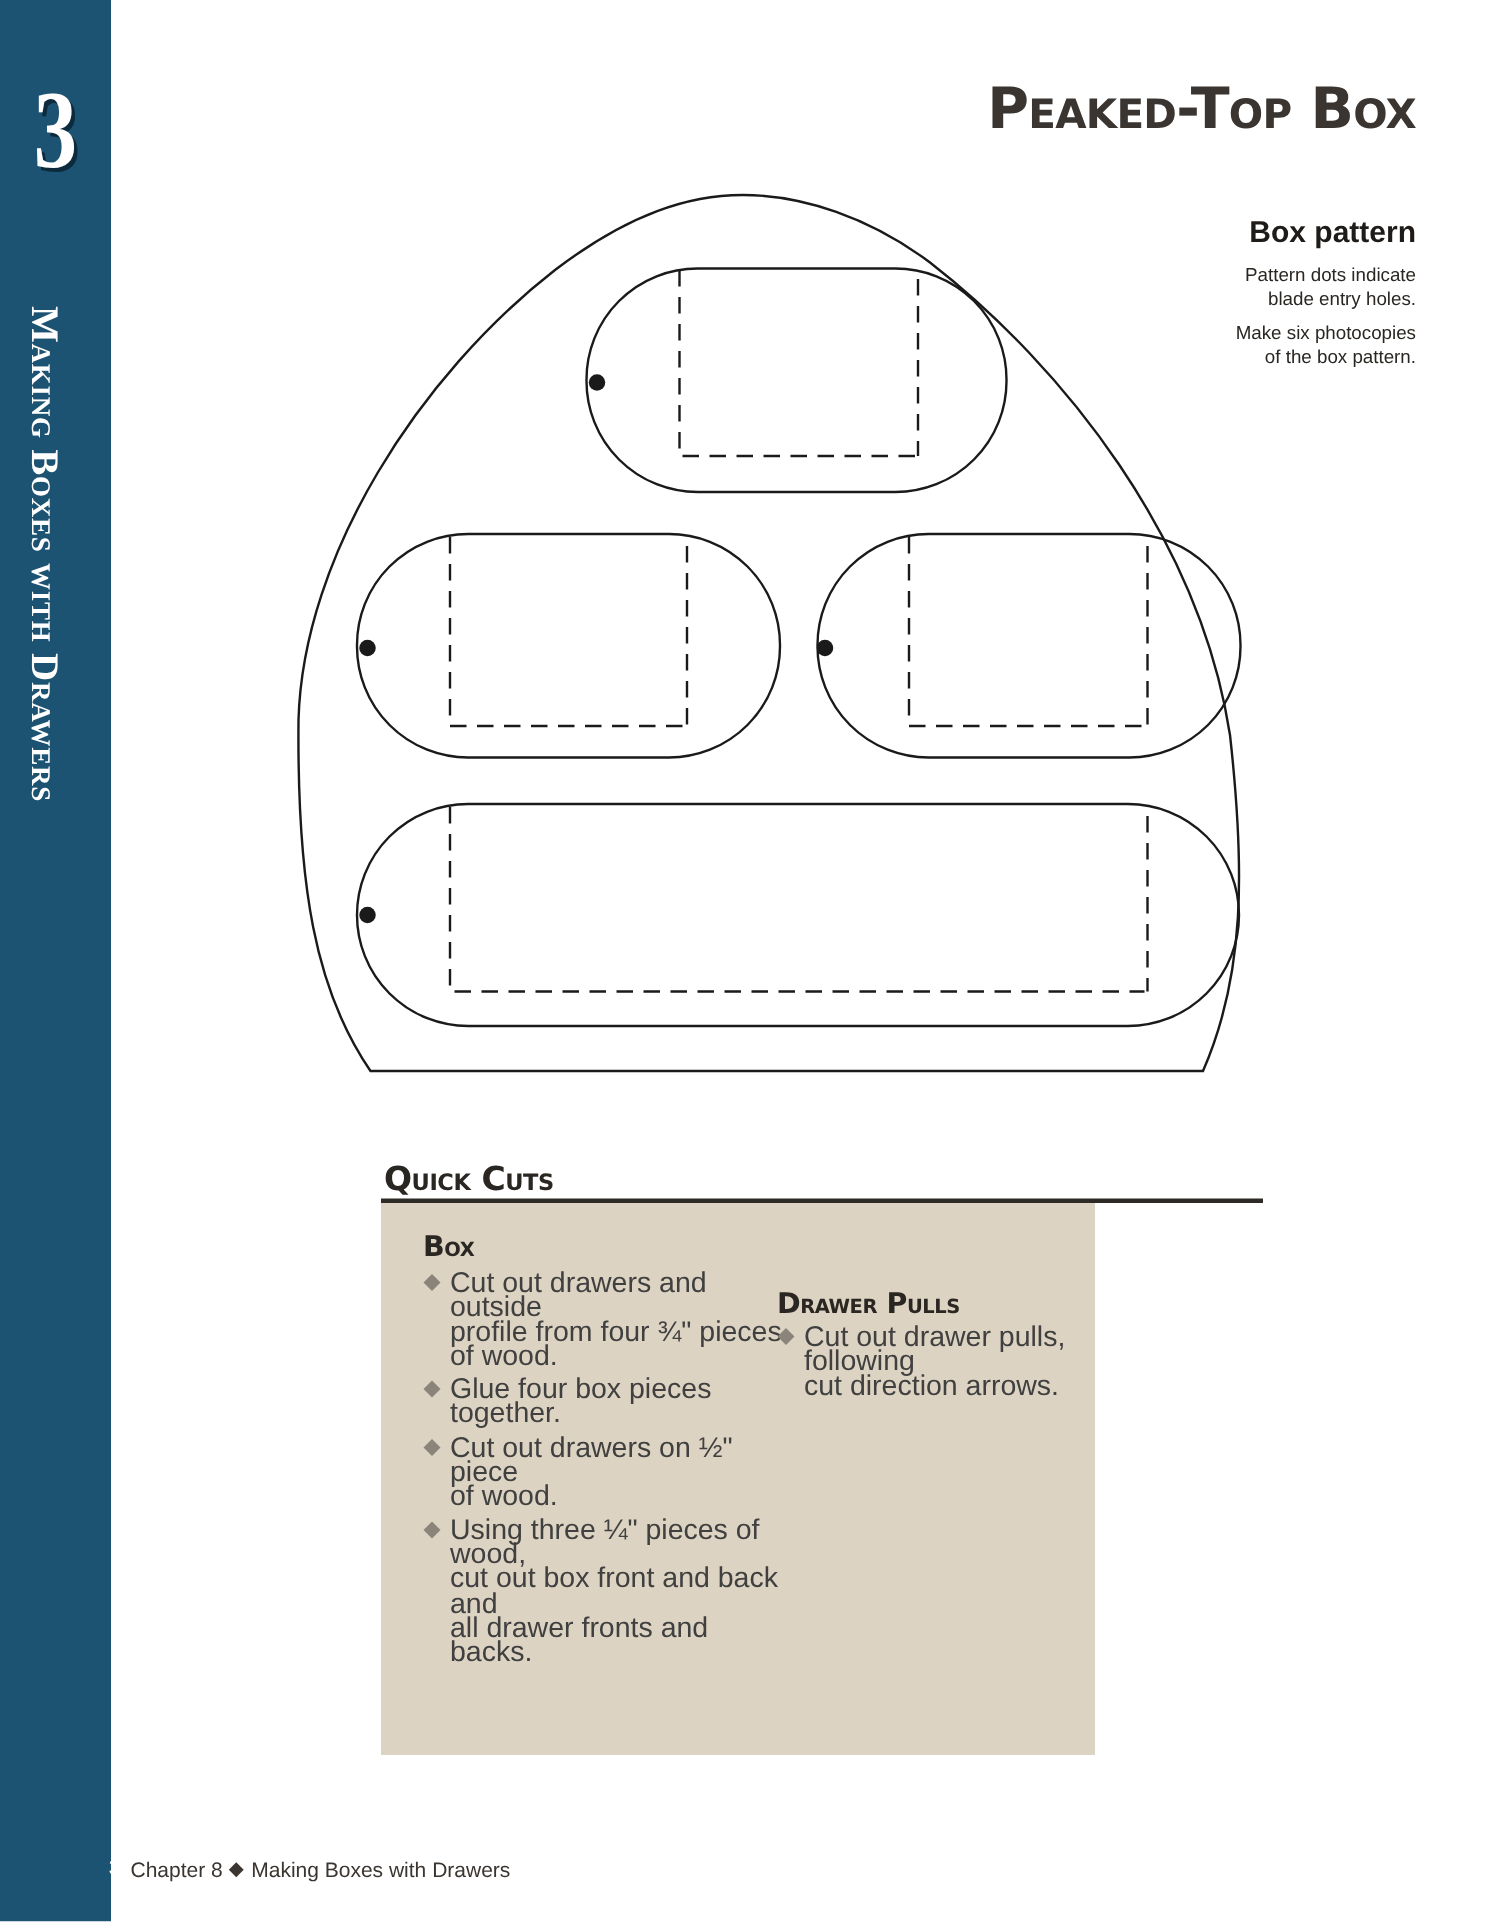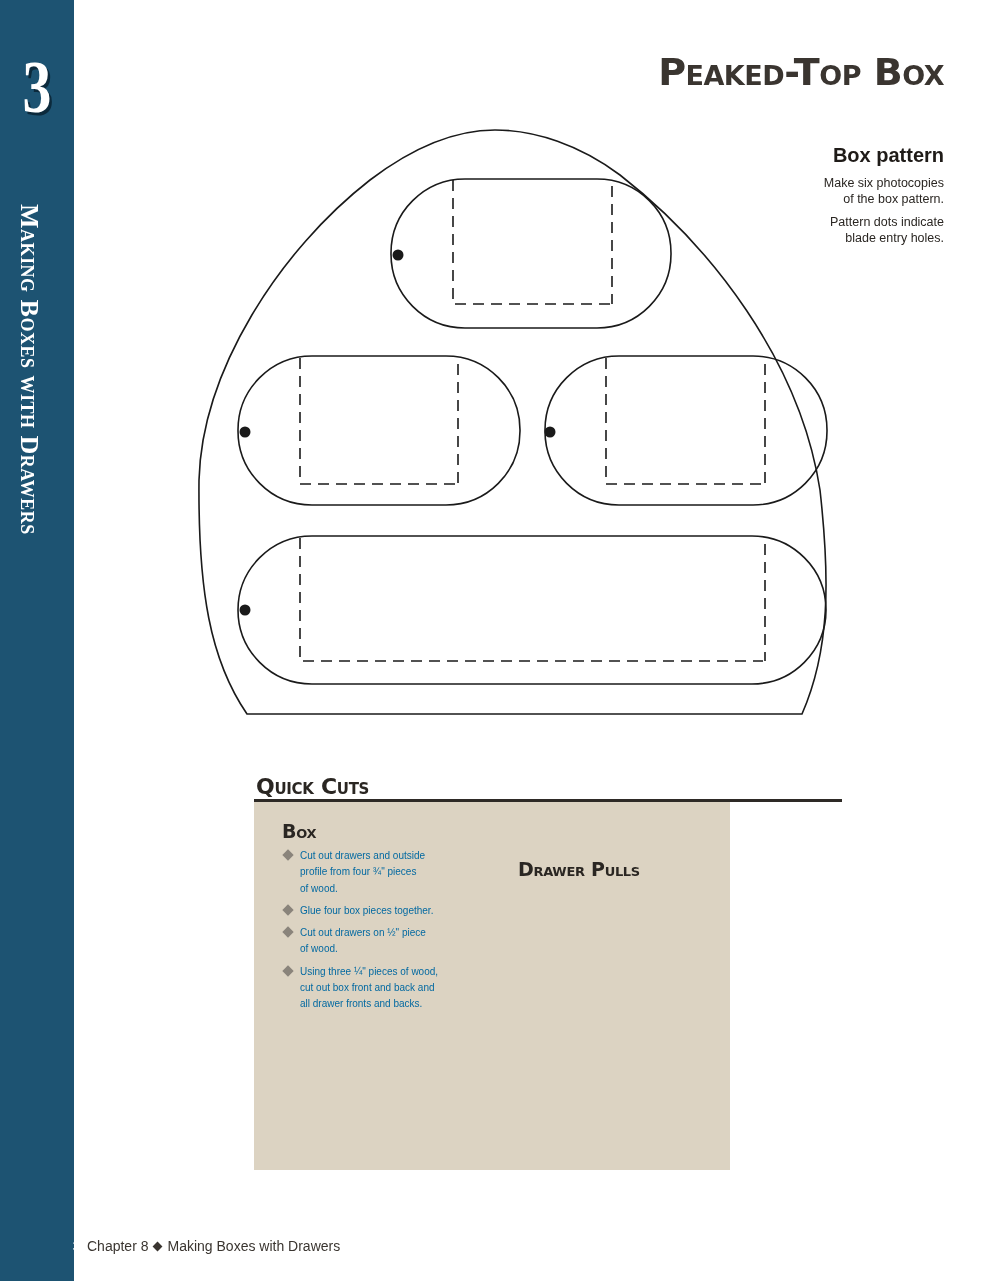--- a/index.html
+++ b/index.html
@@ -50,22 +50,22 @@
   }
   .qc-col { position: absolute; top: 0; }
   .qc-col.left { left: 28px; width: 240px; }
   .qc-col.right { left: 264px; width: 230px; }
   .qc-subhead {
     font-family: "DejaVu Sans", sans-serif; font-weight: bold; font-size: 19px;
     font-variant: small-caps; color: #2a2622; letter-spacing: -0.3px;
   }
   .qc-list { list-style: none; margin: 0; padding: 0; }
   .qc-item {
-    position: relative; padding-left: 18px; font-size: 10px; line-height: 16.3px;
-    color: #0369a1; margin-bottom: 6px;
+    position: relative; padding-left: 18px; font-size: 19px; line-height: 16.3px;
+    color: #404040; margin-bottom: 6px;
   }
   .qc-bullet {
     position: absolute; left: 2px; top: 3px; width: 8px; height: 8px;
     background: #8a847b; transform: rotate(45deg);
   }
   .footer {
     position: absolute; top: 1236px; left: 0; width: 500px; height: 22px;
   }
   .page-num {
     position: absolute; left: 0; width: 74px; text-align: center; top: 1px;
@@ -85,26 +85,26 @@
 <div class="sidebar">
   <div class="chapter-num">3</div>
   <div class="chapter-title">Making Boxes with Drawers</div>
 </div>
 
 <div class="page-title">Peaked-Top Box</div>
 
 <div class="caption">
   <div class="caption-heading">Box pattern</div>
   <div class="caption-para">
+    <div class="caption-line">Pattern dots indicate</div>
+    <div class="caption-line">blade entry holes.</div>
+  </div>
+  <div class="caption-para">
     <div class="caption-line">Make six photocopies</div>
     <div class="caption-line">of the box pattern.</div>
-  </div>
-  <div class="caption-para">
-    <div class="caption-line">Pattern dots indicate</div>
-    <div class="caption-line">blade entry holes.</div>
   </div>
 </div>
 
 <svg class="pattern" width="660" height="610" viewBox="0 0 660 610">
   <g fill="none" stroke="#1a1a1a" stroke-width="1.6">
 
     <path d="M 57 594 C 20 540, 8 470, 9 360 C 12 250, 90 130, 180 60 C 230 22, 270 10, 305 10 C 345 10, 390 25, 430 55 C 520 125, 610 240, 630 370 C 640 460, 640 530, 612 594 Z"></path>
 
     <rect x="201" y="59" width="280" height="149" rx="74" ry="74"></rect>
 
@@ -157,20 +157,25 @@
         <div>all drawer fronts and backs.</div>
       </li>
     </ul>
   </div>
 
   <div class="qc-col right" style="top:48px;">
     <ul class="qc-list">
     </ul>
     <div class="qc-subhead" style="margin:8px 0 4px 0;">Drawer Pulls</div>
     <ul class="qc-list">
+      <li class="qc-item">
+        <span class="qc-bullet"></span>
+        <div>Cut out drawer pulls, following</div>
+        <div>cut direction arrows.</div>
+      </li>
     </ul>
   </div>
 </div>
 
 <div class="footer">
   <div class="page-num">38</div>
   <div class="footer-text">
     <span>Chapter 8</span><span class="footer-diamond"></span><span>Making Boxes with Drawers</span>
   </div>
 </div>

